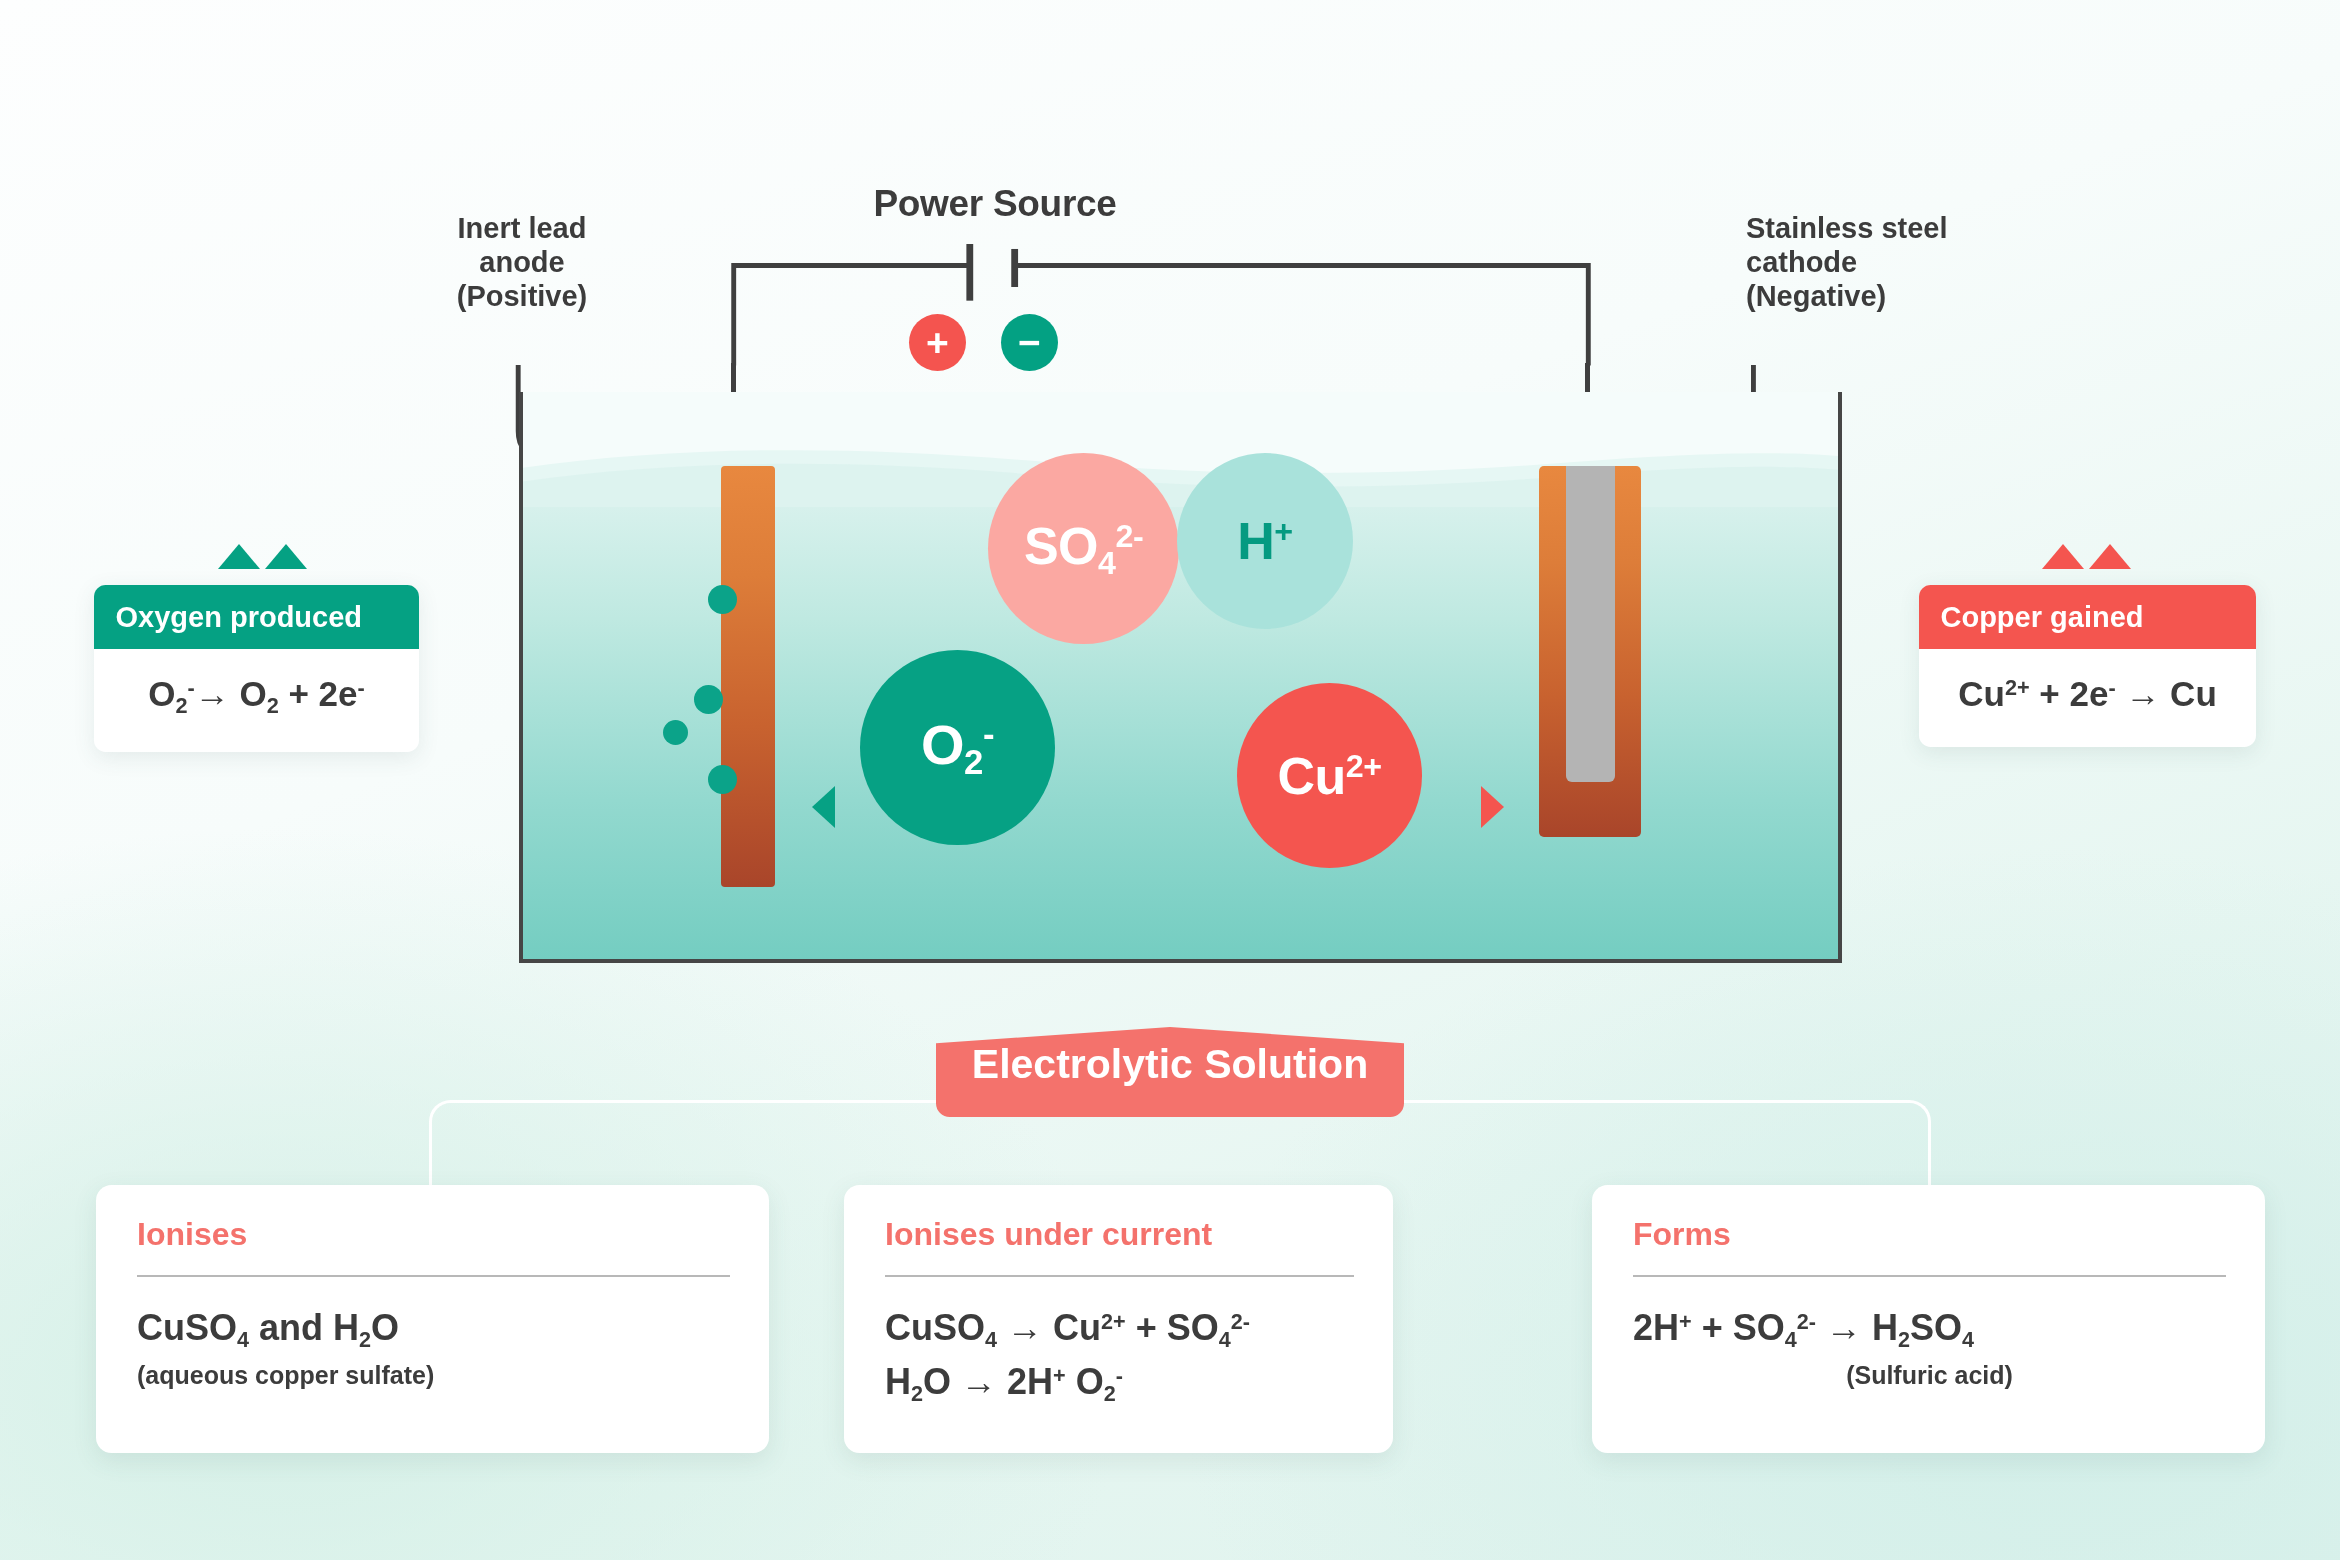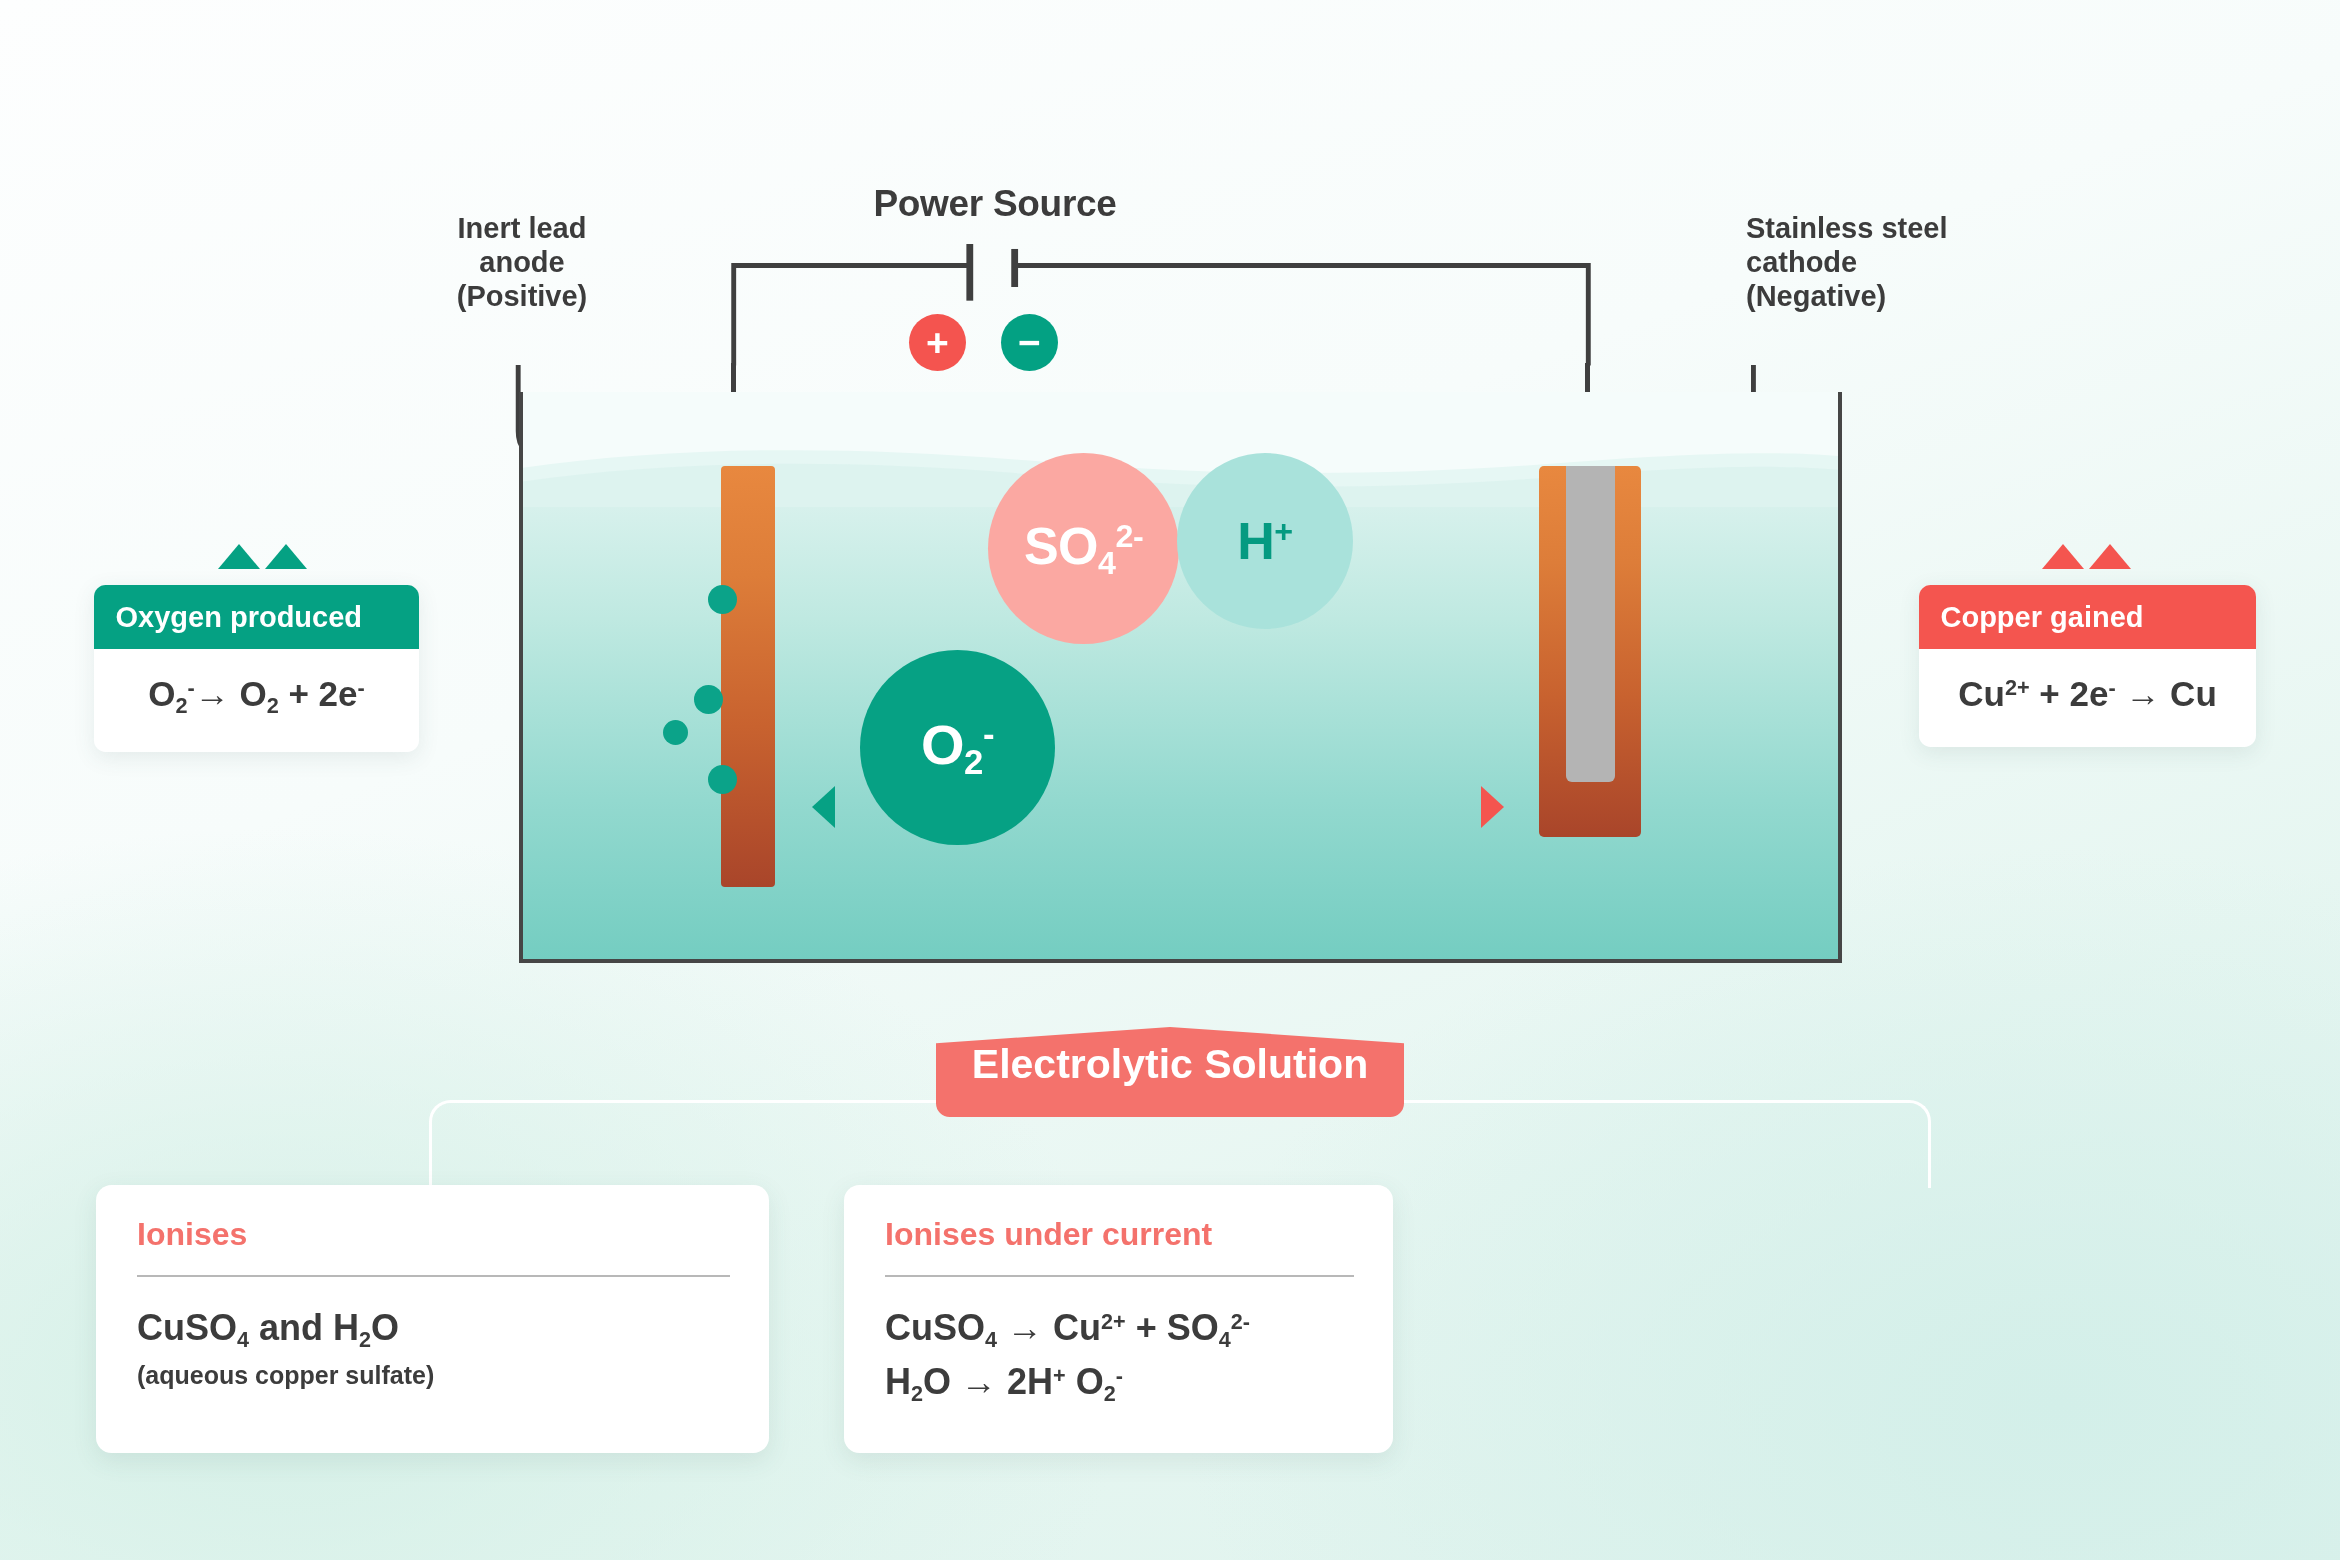--- a/index.html
+++ b/index.html
@@ -203,20 +203,23 @@
   </div>
 
   <div class="abs ion" id="ion-h" style="left:1177px; top:453px; width:176px; height:176px; font-size:52px;">
     <span><span>H</span><span class="sup">+</span></span>
   </div>
 
   <div class="abs ion" id="ion-o2" style="left:860px; top:650px; width:195px; height:195px; font-size:56px;">
     <span><span>O</span><span class="sub">2</span><span class="sup">-</span></span>
   </div>
 
+  <div class="abs ion" id="ion-cu" style="left:1237px; top:683px; width:185px; height:185px; font-size:52px;">
+    <span><span>Cu</span><span class="sup">2+</span></span>
+  </div>
 
   <div class="caret caret-teal" style="left:218px; top:544px;"></div>
   <div class="caret caret-teal" style="left:265px; top:544px;"></div>
   <div class="abs callout" style="left:94px; top:585px; width:325px;">
     <div class="callout-head teal">Oxygen produced</div>
     <div class="callout-body"><span>O</span><span class="sub">2</span><span class="sup">-</span><span>→ O</span><span class="sub">2</span><span> + 2e</span><span class="sup">-</span></div>
   </div>
 
   <div class="caret caret-red" style="left:2042px; top:544px;"></div>
   <div class="caret caret-red" style="left:2089px; top:544px;"></div>
@@ -243,15 +246,23 @@
   <div class="abs info-card" style="left:844px; top:1185px; width:549px; height:268px;">
     <div class="info-title">Ionises under current</div>
     <div class="info-rule"></div>
     <div class="info-eq">
         <div><span>CuSO</span><span class="sub">4</span><span> → Cu</span><span class="sup">2+</span><span> + SO</span><span class="sub">4</span><span class="sup">2-</span></div>
         <div><span>H</span><span class="sub">2</span><span>O → 2H</span><span class="sup">+</span><span> O</span><span class="sub">2</span><span class="sup">-</span></div>
       </div>
     <div class="info-note"></div>
   </div>
 
+  <div class="abs info-card" style="left:1592px; top:1185px; width:673px; height:268px;">
+    <div class="info-title">Forms</div>
+    <div class="info-rule"></div>
+    <div class="info-eq">
+        <div><span>2H</span><span class="sup">+</span><span> + SO</span><span class="sub">4</span><span class="sup">2-</span><span> →  H</span><span class="sub">2</span><span>SO</span><span class="sub">4</span></div>
+      </div>
+    <div class="info-note note-center">(Sulfuric acid)</div>
+  </div>
 
 </div>
 
 
 </body></html>

